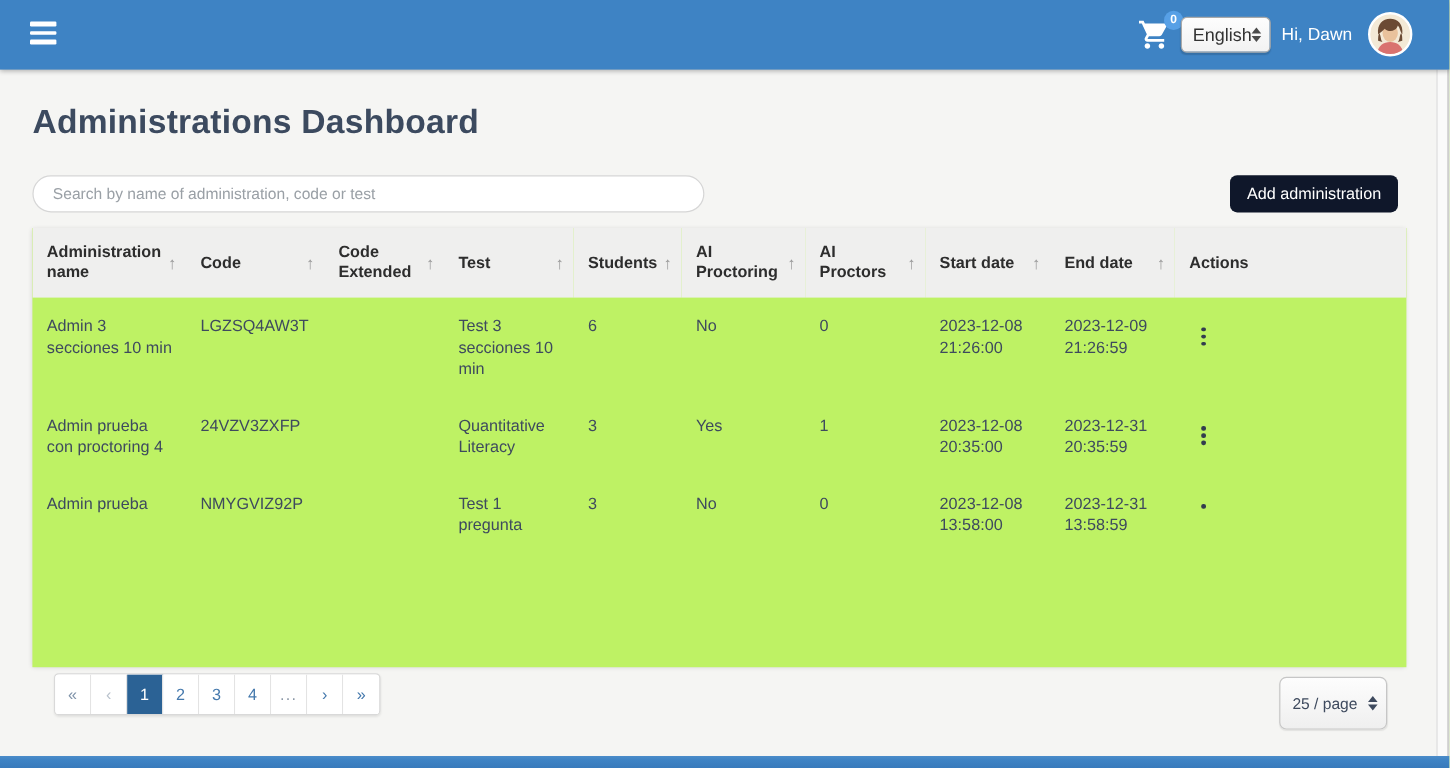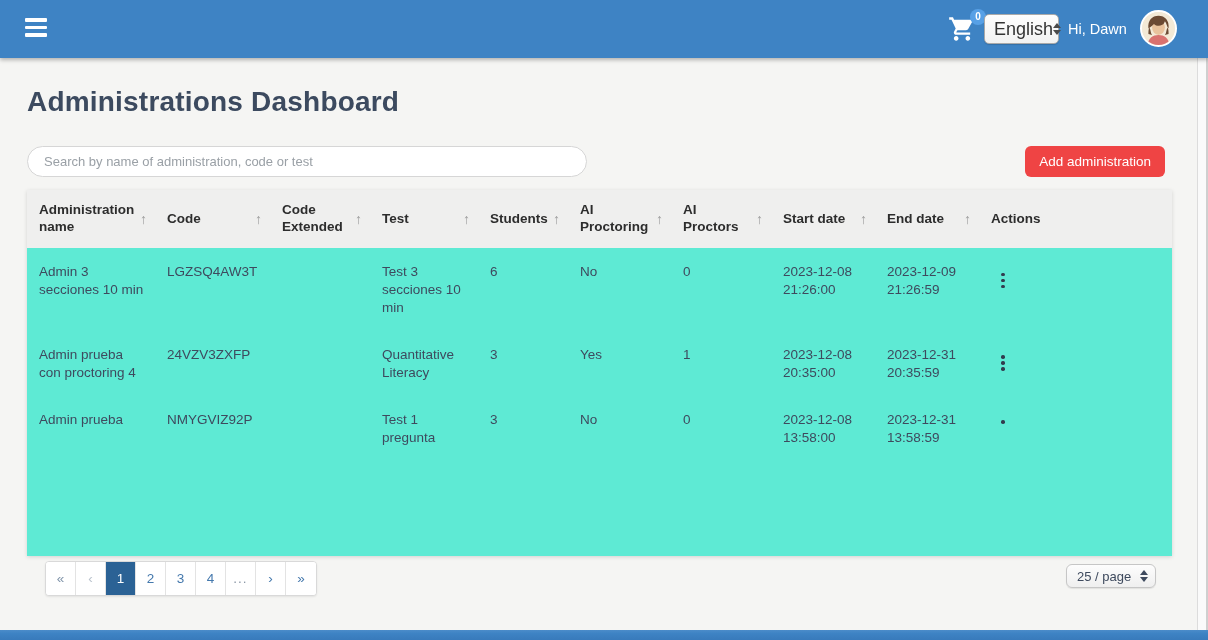--- a/index.html
+++ b/index.html
@@ -26,21 +26,21 @@
     position:absolute; right:-4px; top:-6px; width:16px; height:16px;
     background:#57a0e6; border-radius:50%;
     color:#fff; font-size:10px; line-height:16px; text-align:center; font-weight:bold;
   }
   .lang-select {
     position:absolute; left:984px; top:14px; width:75px; height:30px;
     background:linear-gradient(#fdfdfd,#f2f2f2);
     border:1px solid #a9a9a9; border-radius:5px;
     display:flex; align-items:center; justify-content:space-between;
     padding:0 7px 0 9px; cursor:pointer;
-    color:#333; font-size:18px;
+    color:#333; font-size:15px;
     box-shadow:0 1px 1px rgba(0,0,0,0.15);
   }
   .spin-arrows { display:flex; flex-direction:column; gap:2px; align-items:center; }
   .spin-arrows .up    { width:0; height:0; border-left:4px solid transparent; border-right:4px solid transparent; border-bottom:5px solid #4a4a4a; }
   .spin-arrows .down  { width:0; height:0; border-left:4px solid transparent; border-right:4px solid transparent; border-top:5px solid #4a4a4a; }
   .greeting { position:absolute; left:1068px; top:21px; color:#ffffff; font-size:14.5px; }
   .avatar {
     position:absolute; left:1140px; top:10px; width:37px; height:37px; border-radius:50%;
     border:2px solid #fff; overflow:hidden; background:#f3e9d6; cursor:pointer;
   }
@@ -52,29 +52,29 @@
   }
   .search-input {
     position:absolute; left:27px; top:146px; width:560px; height:31px;
     border:1px solid #d6d6d6; border-radius:16px; background:#fff;
     padding:0 16px; font-size:13px; color:#4c1d95; outline:none;
     font-family:"Liberation Sans","DejaVu Sans",sans-serif;
   }
   .search-input::placeholder { color:#9aa0a6; }
   .add-btn {
     position:absolute; right:43px; top:146px; height:31px;
-    background:#ef4444; color:#fff; border:none; border-radius:6px;
+    background:#0f172a; color:#fff; border:none; border-radius:6px;
     padding:0 14px; font-size:13.5px; cursor:pointer;
     font-family:"Liberation Sans","DejaVu Sans",sans-serif;
   }
 
   
   .card {
     position:absolute; left:27px; top:190px; width:1145px; height:366px;
-    background:#5eead4; box-shadow:0 1px 4px rgba(0,0,0,0.14); overflow:hidden;
+    background:#bef264; box-shadow:0 1px 4px rgba(0,0,0,0.14); overflow:hidden;
   }
   table { border-collapse:collapse; table-layout:fixed; width:1145px; }
   thead th {
     background:#efefee; height:58px;
     font-size:13.5px; font-weight:bold; color:#2d2d2d;
     text-align:left; padding:0 8px 0 12px; vertical-align:middle;
   }
   .th-inner { display:flex; align-items:center; justify-content:space-between; }
   .th-label { line-height:1.25; }
   .sort-icon { color:#9b9b9b; font-size:14px; font-weight:normal; padding-left:4px; cursor:pointer; }
@@ -98,21 +98,21 @@
     width:30px; height:33px; line-height:33px; text-align:center;
     font-size:13.5px; color:#4579ad; border-right:1px solid #e3e3e3;
     cursor:pointer; background:#fff; user-select:none;
   }
   .pager .pg:last-child { border-right:none; }
   .pager .pg.active { background:#2b6295; color:#fff; }
   .pager .pg.nav-first { color:#7f93a9; }
   .pager .pg.nav-prev { color:#b9c2cc; }
   .pager .pg.ellipsis { color:#8b97a6; letter-spacing:1px; }
   .page-size {
-    position:absolute; left:1066px; top:564px; width:90px; height:24px;
+    position:absolute; left:1066px; top:564px; width:90px; height:44px;
     background:linear-gradient(#fdfdfd,#efefef);
     border:1px solid #c6c6c6; border-radius:6px;
     display:flex; align-items:center; justify-content:space-between;
     padding:0 7px 0 10px; font-size:13px; color:#3e4a5e; cursor:pointer;
     box-shadow:0 1px 1px rgba(0,0,0,0.08);
   }
   .page-size .spin-arrows .up   { border-bottom-color:#3e4a5e; }
   .page-size .spin-arrows .down { border-top-color:#3e4a5e; }
 
   

